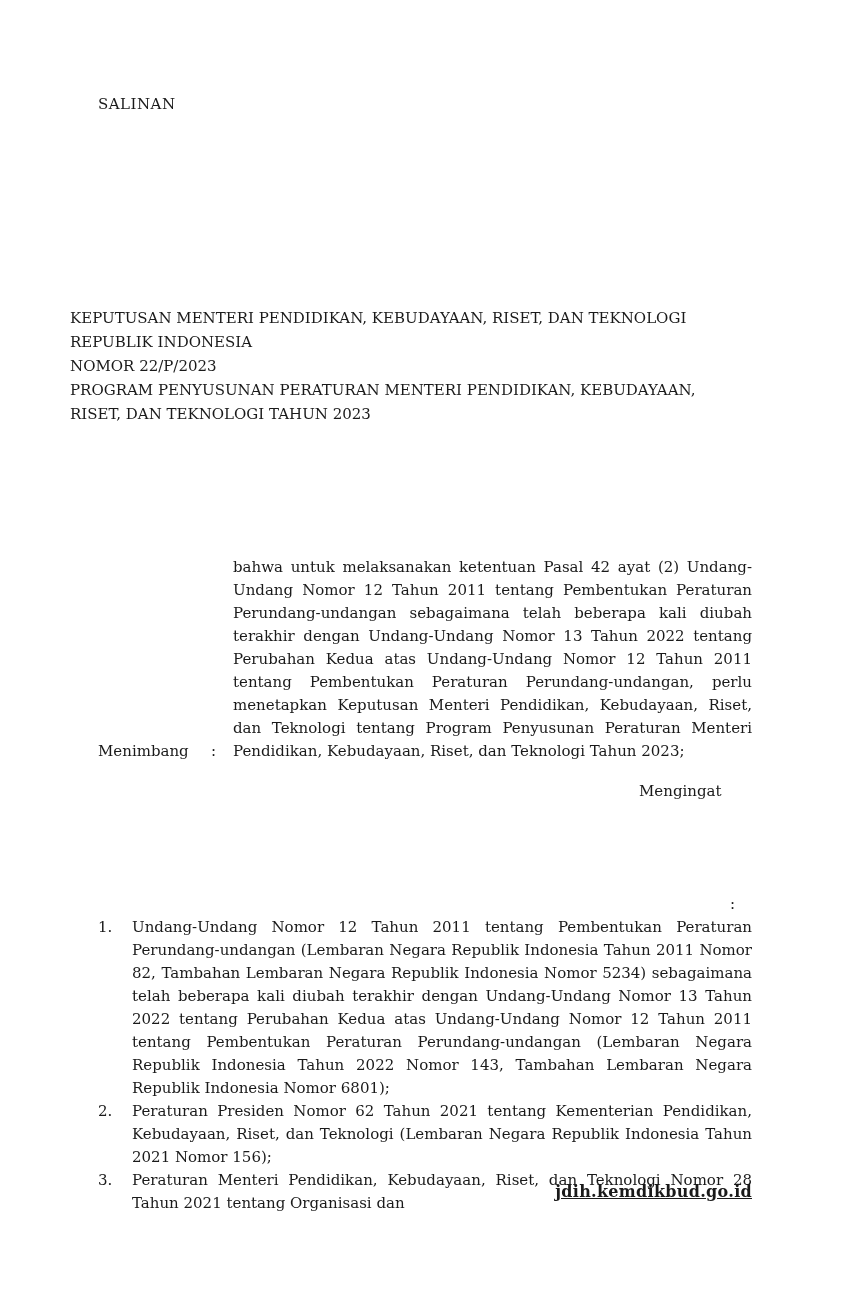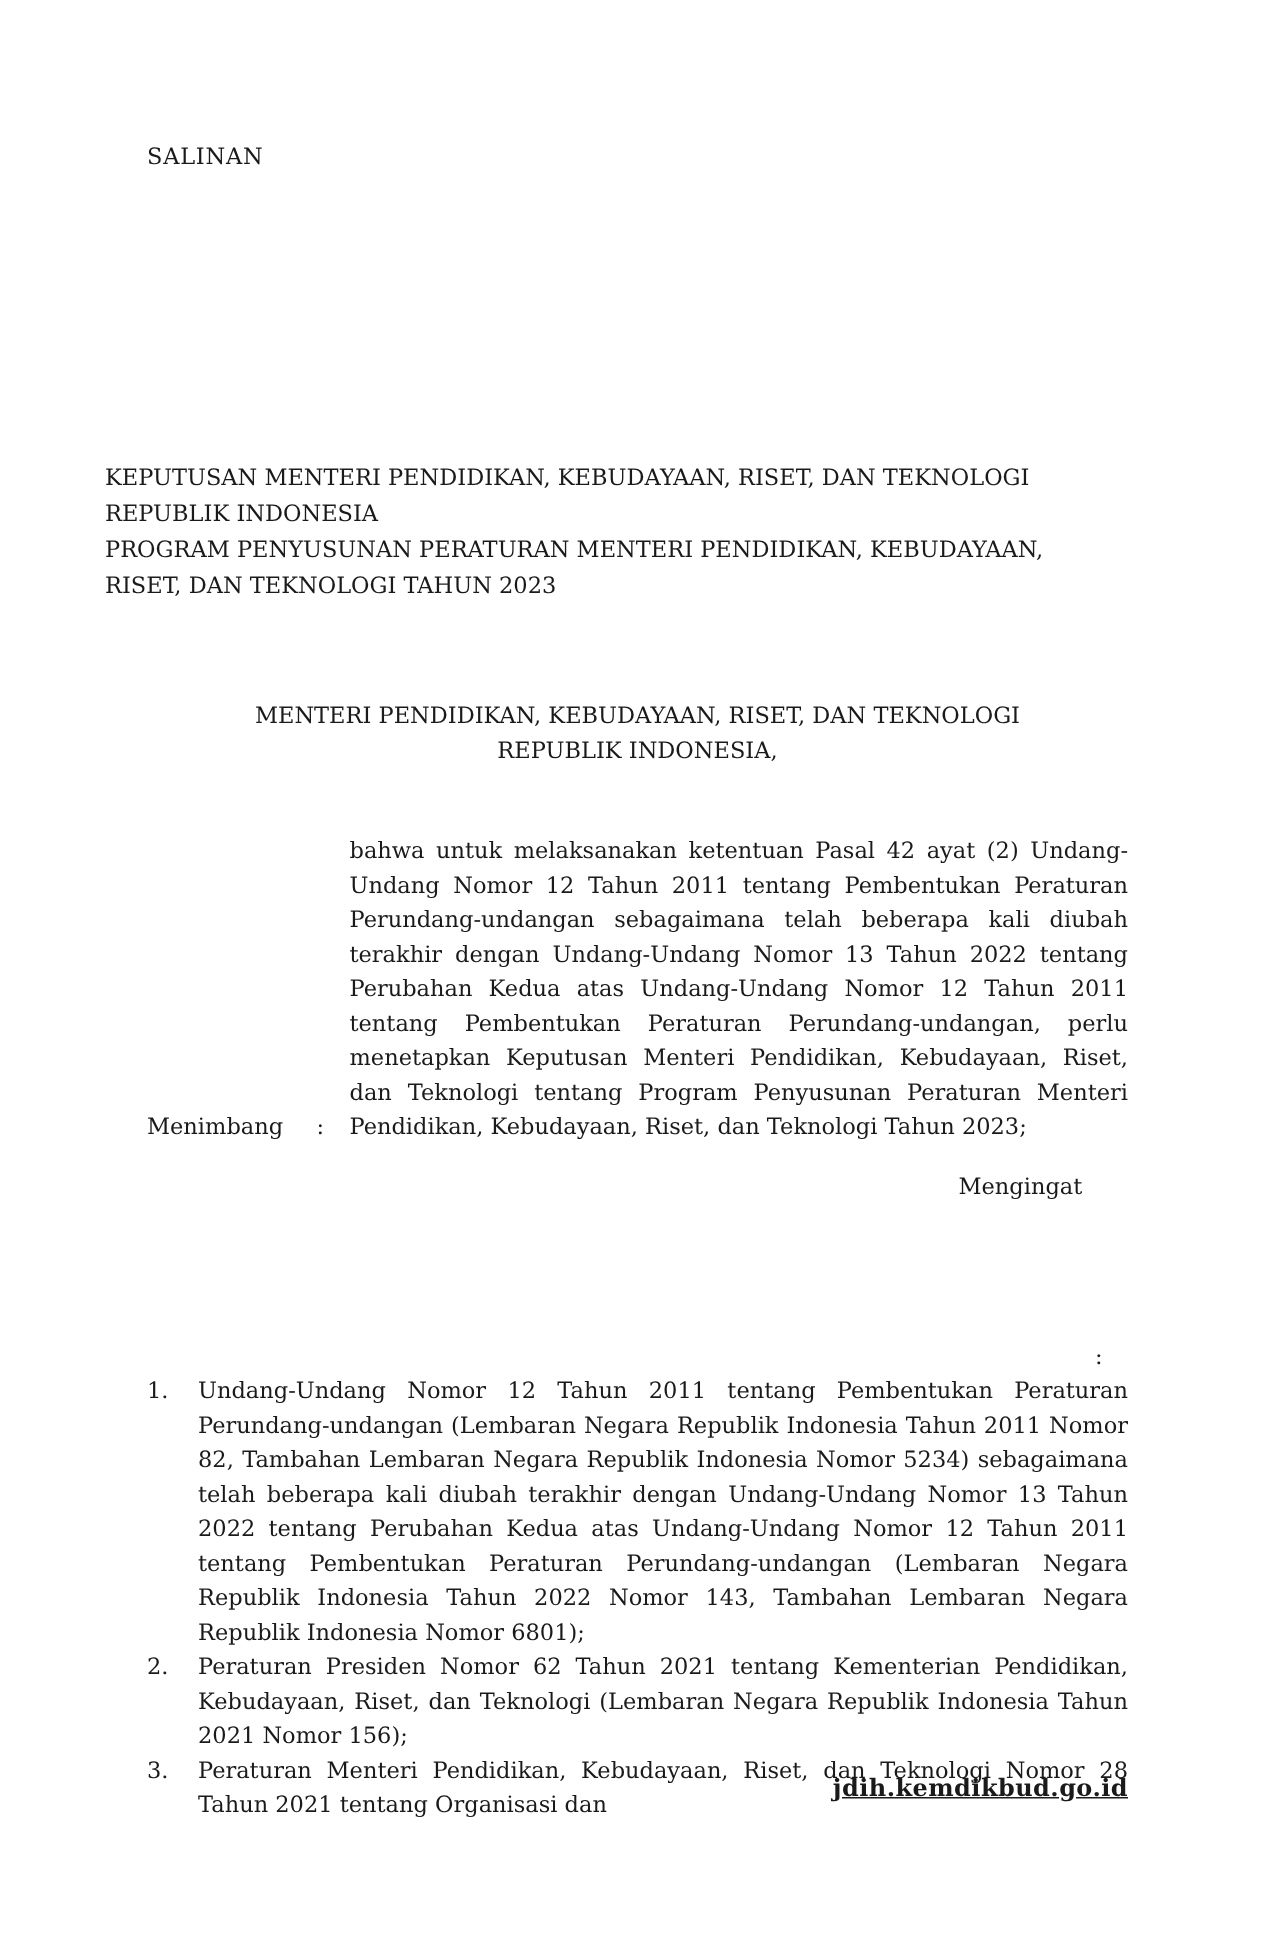--- a/index.html
+++ b/index.html
@@ -94,28 +94,25 @@
 </head>
 <body>
 
 <div class="page">
 
   <div class="salinan">SALINAN</div>
 
   <div class="title-block">
     <div>KEPUTUSAN MENTERI PENDIDIKAN, KEBUDAYAAN, RISET, DAN TEKNOLOGI</div>
     <div>REPUBLIK INDONESIA</div>
+    <div>NOMOR 22/P/2023</div>
     <div>PROGRAM PENYUSUNAN PERATURAN MENTERI PENDIDIKAN, KEBUDAYAAN,</div>
     <div>RISET, DAN TEKNOLOGI TAHUN 2023</div>
   </div>
 
-  <div class="authority-block">
-    <div>MENTERI PENDIDIKAN, KEBUDAYAAN, RISET, DAN TEKNOLOGI</div>
-    <div>REPUBLIK INDONESIA,</div>
-  </div>
 
   <div class="body-block">
 
     <div class="section">
       <div class="sec-label">Menimbang</div>
       <div class="sec-colon">:</div>
       <div class="sec-body">bahwa untuk melaksanakan ketentuan Pasal 42 ayat (2) Undang-Undang Nomor 12 Tahun 2011 tentang Pembentukan Peraturan Perundang-undangan sebagaimana telah beberapa kali diubah terakhir dengan Undang-Undang Nomor 13 Tahun 2022 tentang Perubahan Kedua atas Undang-Undang Nomor 12 Tahun 2011 tentang Pembentukan Peraturan Perundang-undangan, perlu menetapkan Keputusan Menteri Pendidikan, Kebudayaan, Riset, dan Teknologi tentang Program Penyusunan Peraturan Menteri Pendidikan, Kebudayaan, Riset, dan Teknologi Tahun 2023;</div>
     </div>
 
     <div class="section mengingat">

